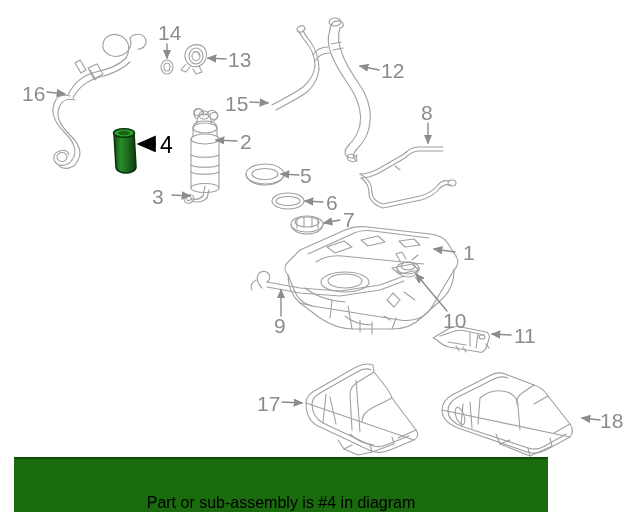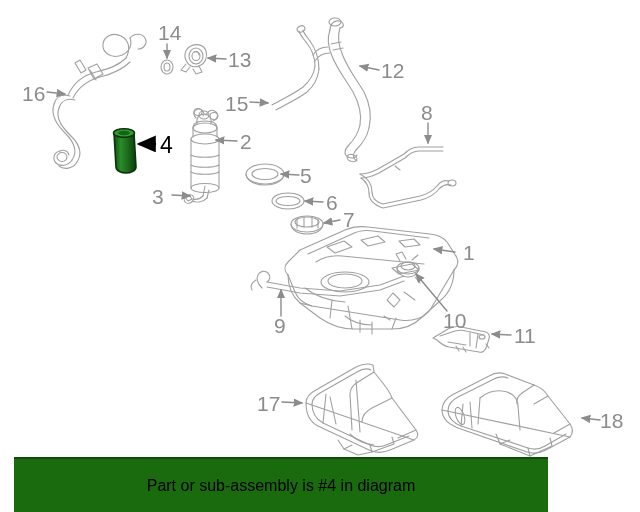--- a/index.html
+++ b/index.html
@@ -30,22 +30,21 @@
   .notice-banner {
     position: absolute;
     left: 14px;
     top: 457px;
     width: 534px;
     height: 55px;
     background: #1a6b0e;
     border-top: 2px solid #124c09;
     box-sizing: border-box;
     display: flex;
-    flex-direction: column;
-    align-items: center;
+    align-items: flex-end;
     justify-content: center;
     line-height: 1.12;
   }
   .notice-line {
     color: #000000;
     font-family: "Liberation Sans", sans-serif;
     font-size: 16px;
     text-align: center;
     white-space: nowrap;
   }

